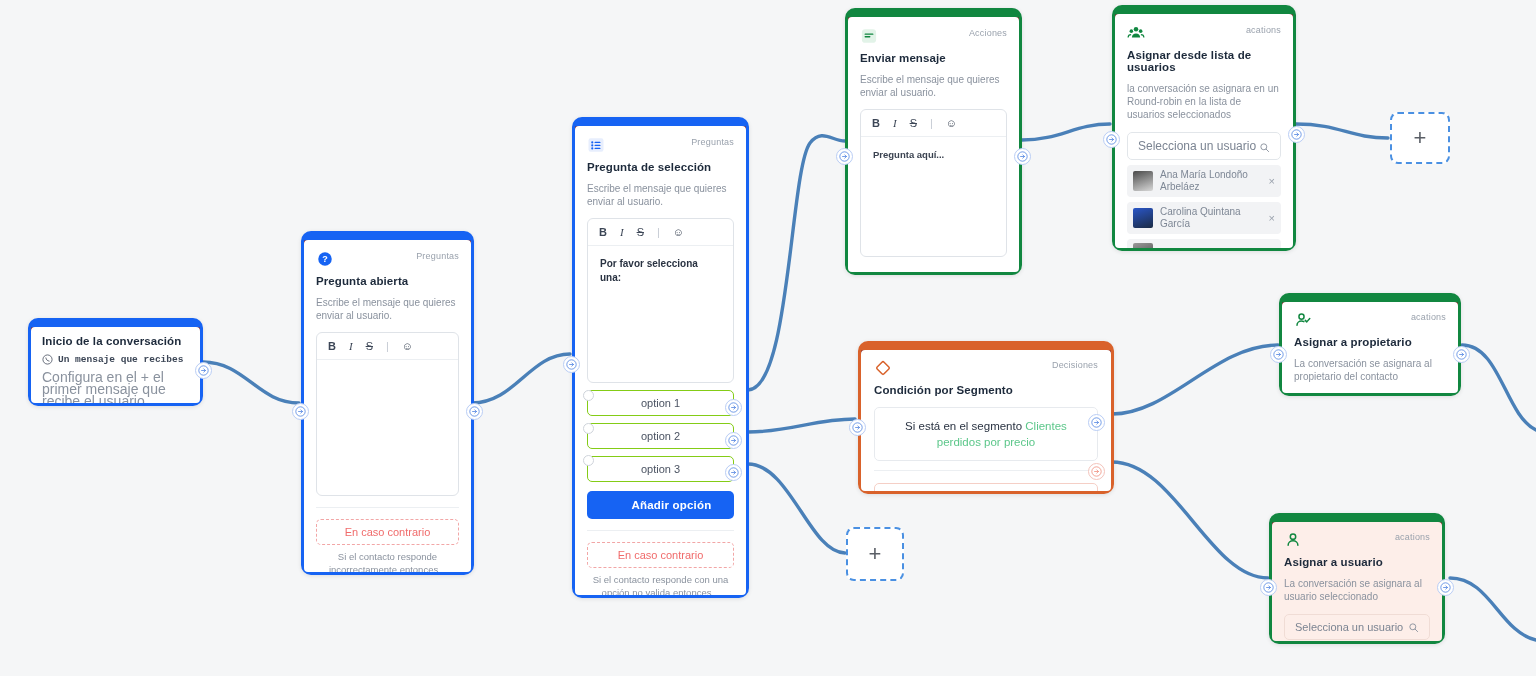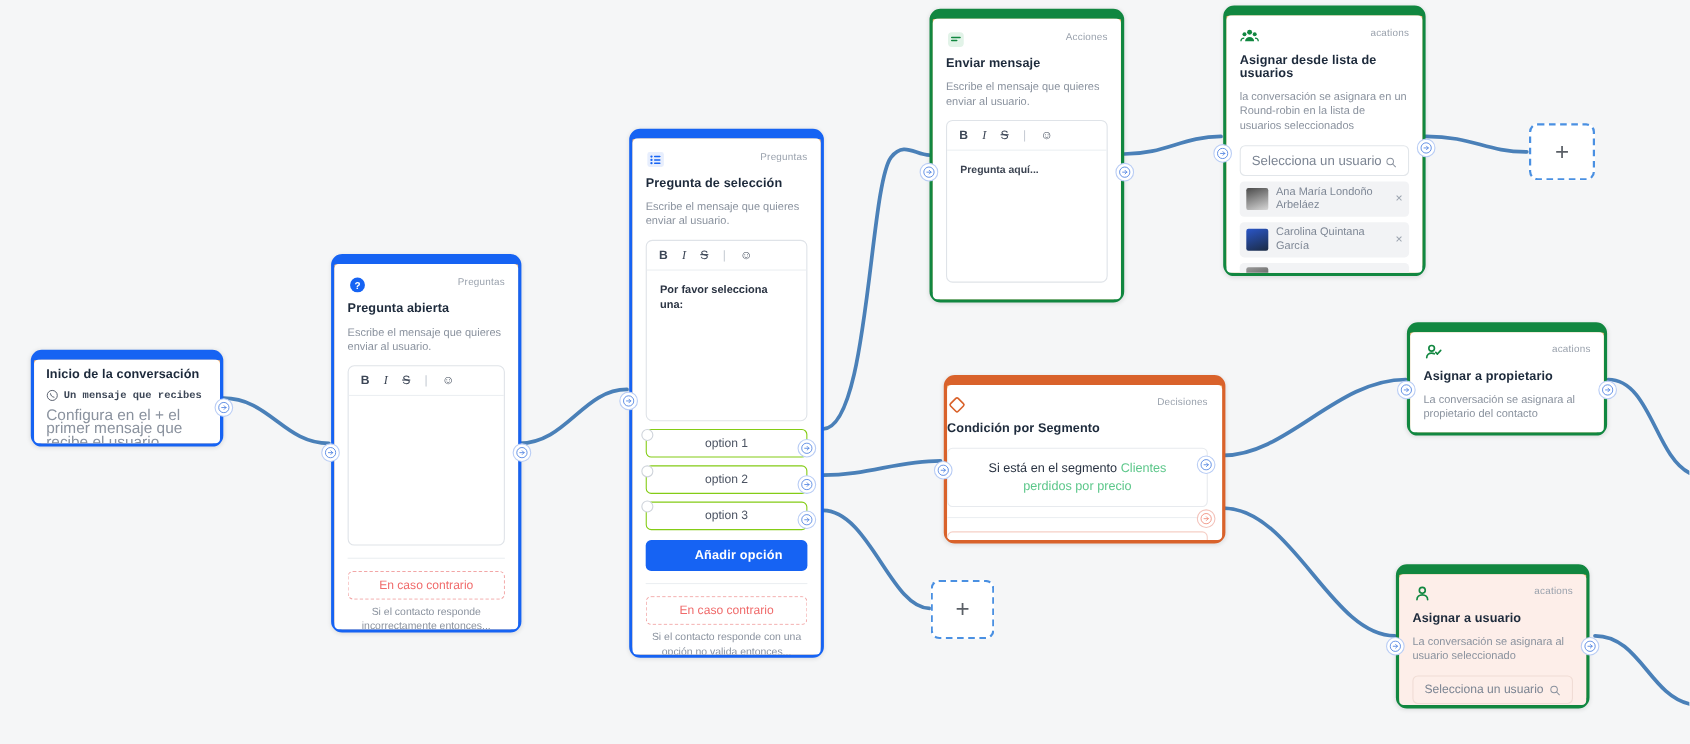--- a/index.html
+++ b/index.html
@@ -8,21 +8,21 @@
     background: #f5f6f7;
     font-family: "Liberation Sans", sans-serif;
     overflow: hidden;
   }
   #canvas { position: relative; width: 1536px; height: 676px; background: #f5f6f7; }
 
   svg.edges { position: absolute; left:0; top:0; width:1536px; height:676px; pointer-events:none; z-index:1; }
 
   .node {
     position: absolute;
-    background: #fdba74;
+    background: #7f1d1d;
     border-radius: 10px;
     z-index: 2;
     box-shadow: 0 1px 4px rgba(0,0,0,.10);
   }
   
   .node.blue  { border: 3px solid #1663f3; border-top-width: 9px; }
   .node.green { border: 3px solid #118740; border-top-width: 9px; }
   .node.orange{ border: 3px solid #d9622b; border-top-width: 9px; }
   .node .inner { background:#fff; border-radius:4px; padding:10px 12px 12px 12px; height:100%; overflow:hidden; }
   .node.peach .inner { background:#fdeee9; }
@@ -348,21 +348,21 @@
     </div>
     <div class="port" style="right:-12px; top:112px;">
       <svg viewBox="0 0 20 20">
           <circle cx="10" cy="10" r="8.5" fill="none" stroke="#4a7fe0" stroke-width="1.4"></circle>
           <path d="M6.5 10h7M10.5 7l3 3-3 3" fill="none" stroke="#4a7fe0" stroke-width="1.4" stroke-linecap="round" stroke-linejoin="round"></path>
         </svg>
     </div>
   </div>
 
   <div class="node orange" style="left:858px; top:341px; width:256px; height:153px;">
-    <div class="inner" style="padding:9px 13px 12px 0;">
+    <div class="inner" style="padding:9px 13px 12px 13px;">
       <div class="hdr">
         <svg class="ico" viewBox="0 0 24 24">
           <rect x="5.5" y="5.5" width="13" height="13" rx="2" transform="rotate(45 12 12)" fill="none" stroke="#d9622b" stroke-width="2"></rect>
         </svg>
         <span class="cat">Decisiones</span>
       </div>
       <div class="title">Condición por Segmento</div>
       <div class="cond">
         <span>Si está en el segmento</span>
         <span class="seg">Clientes perdidos por precio</span>

